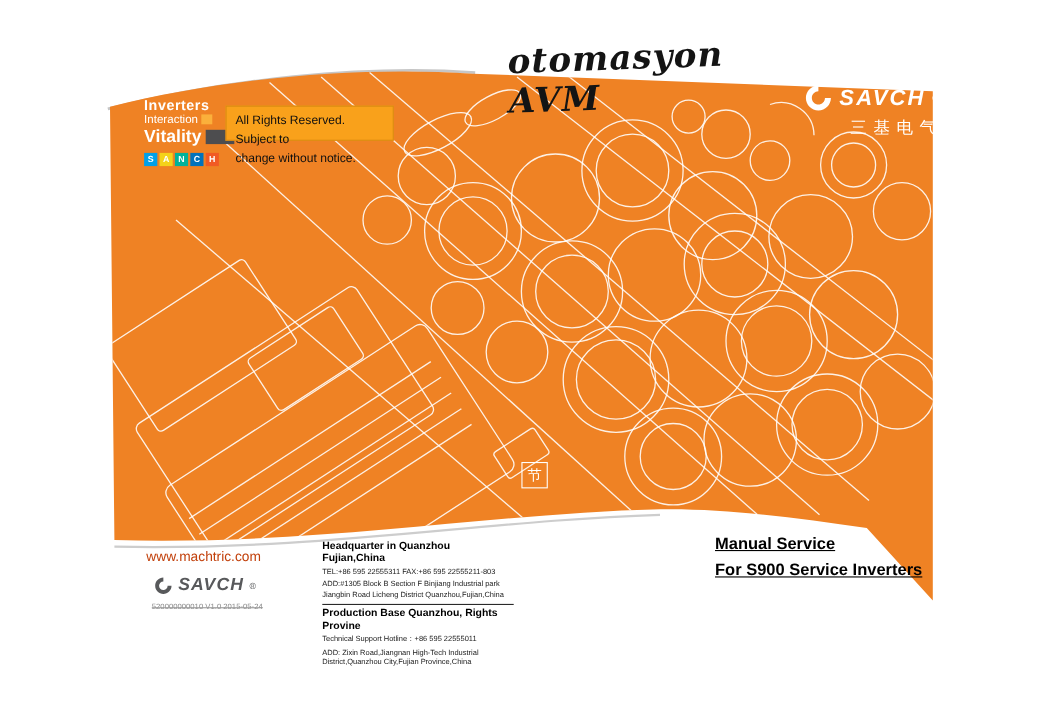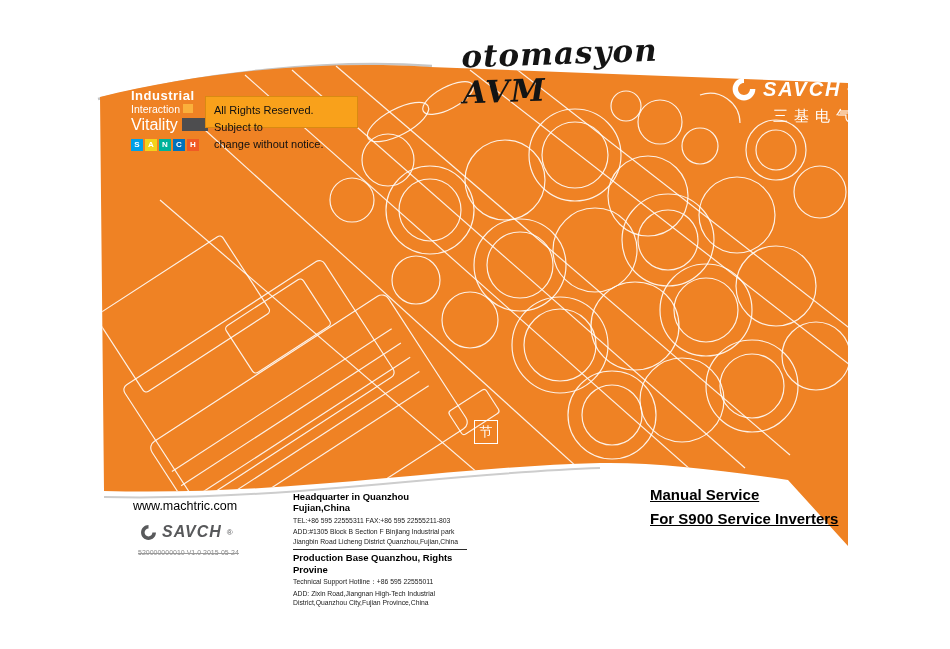--- a/index.html
+++ b/index.html
@@ -13,21 +13,21 @@
     letter-spacing:1px;}
 
   
   .bg{position:absolute;left:0;top:0;z-index:0;}
 
   
   .tech{left:131px;top:89px;z-index:2;color:#fff;line-height:1;}
   .tech .t1{font-size:13px;font-weight:bold;letter-spacing:.5px;}
   .tech .t2{font-size:10.5px;margin-top:2px;display:flex;align-items:flex-start;gap:3px;}
   .tech .t2 .sq{width:10px;height:9px;background:#fbb03b;display:inline-block;}
-  .tech .t3{font-size:16px;font-weight:normal;margin-top:2px;display:flex;align-items:center;gap:4px;justify-content:center;}
+  .tech .t3{font-size:16px;font-weight:bold;margin-top:2px;display:flex;align-items:center;gap:4px;justify-content:center;}
   .tech .t3 .dk{width:26px;height:13px;background:#4d4d4f;display:inline-block;}
   .sanch-row{display:flex;gap:2px;margin-top:6px;}
   .sanch-row .lt{width:12px;height:12px;display:flex;align-items:center;justify-content:center;
     font-size:8px;font-weight:bold;color:#fff;}
   .l0{background:#00a0e9;} .l1{background:#f4d21a;} .l2{background:#00b29a;}
   .l3{background:#0072bc;} .l4{background:#f15a24;}
 
   
   .notice{left:205px;top:96px;width:153px;height:32px;background:#f9a11b;
     border:1px solid #d2messed;z-index:2;}
@@ -40,21 +40,21 @@
   .brand-word{font-size:20px;font-weight:bold;font-style:italic;letter-spacing:2px;}
   .brand-reg{font-size:8px;vertical-align:super;}
   .brand-cn{font-size:15px;letter-spacing:6px;margin-top:5px;margin-left:42px;}
 
   
   .badge{left:474px;top:420px;width:24px;height:24px;border:1.5px solid #ffffff;
     color:#ffffff;display:flex;align-items:center;justify-content:center;font-size:13px;
     z-index:2;box-sizing:border-box;}
 
   
-  .website{left:133px;top:499px;font-size:12.5px;color:#000000;z-index:2;}
+  .website{left:133px;top:499px;font-size:12.5px;color:#c2410c;z-index:2;}
   .brand-foot{left:140px;top:523px;z-index:2;color:#58595b;display:flex;align-items:center;gap:5px;}
   .brand-foot .brand-word{font-size:16px;letter-spacing:1px;color:#58595b;}
   .doc-code{left:138px;top:549px;font-size:7px;color:#8a8a8a;z-index:2;
     text-decoration:line-through;text-decoration-color:#9a9a9a;}
 
   .contact{left:293px;top:491px;width:174px;z-index:2;font-size:6.8px;line-height:1.4;color:#1a1a1a;}
   .contact .hd{font-size:9.5px;font-weight:bold;line-height:1.2;color:#000;}
   .contact .rule{border-top:1px solid #2a2a2a;margin:3px 0 2px 0;height:0;}
   .contact .blk{margin-top:2px;}
 
@@ -139,21 +139,21 @@
         <line x1="170" y1="429" x2="432" y2="429"></line>
         <line x1="170" y1="446" x2="432" y2="446"></line>
         <line x1="170" y1="463" x2="432" y2="463"></line>
       </g>
     </g>
   </svg>
 
   <div class="abs hand-title">otomasyon AVM</div>
 
   <div class="abs tech">
-    <div class="t1">Industrial</div>
+    <div class="t1">Inverters</div>
     <div class="t2">
       <span>Interaction</span>
       <span class="sq"></span>
     </div>
     <div class="t3">
       <span>Vitality</span>
       <span class="dk"></span>
     </div>
     <div class="sanch-row">
       <span class="lt l0">S</span>

